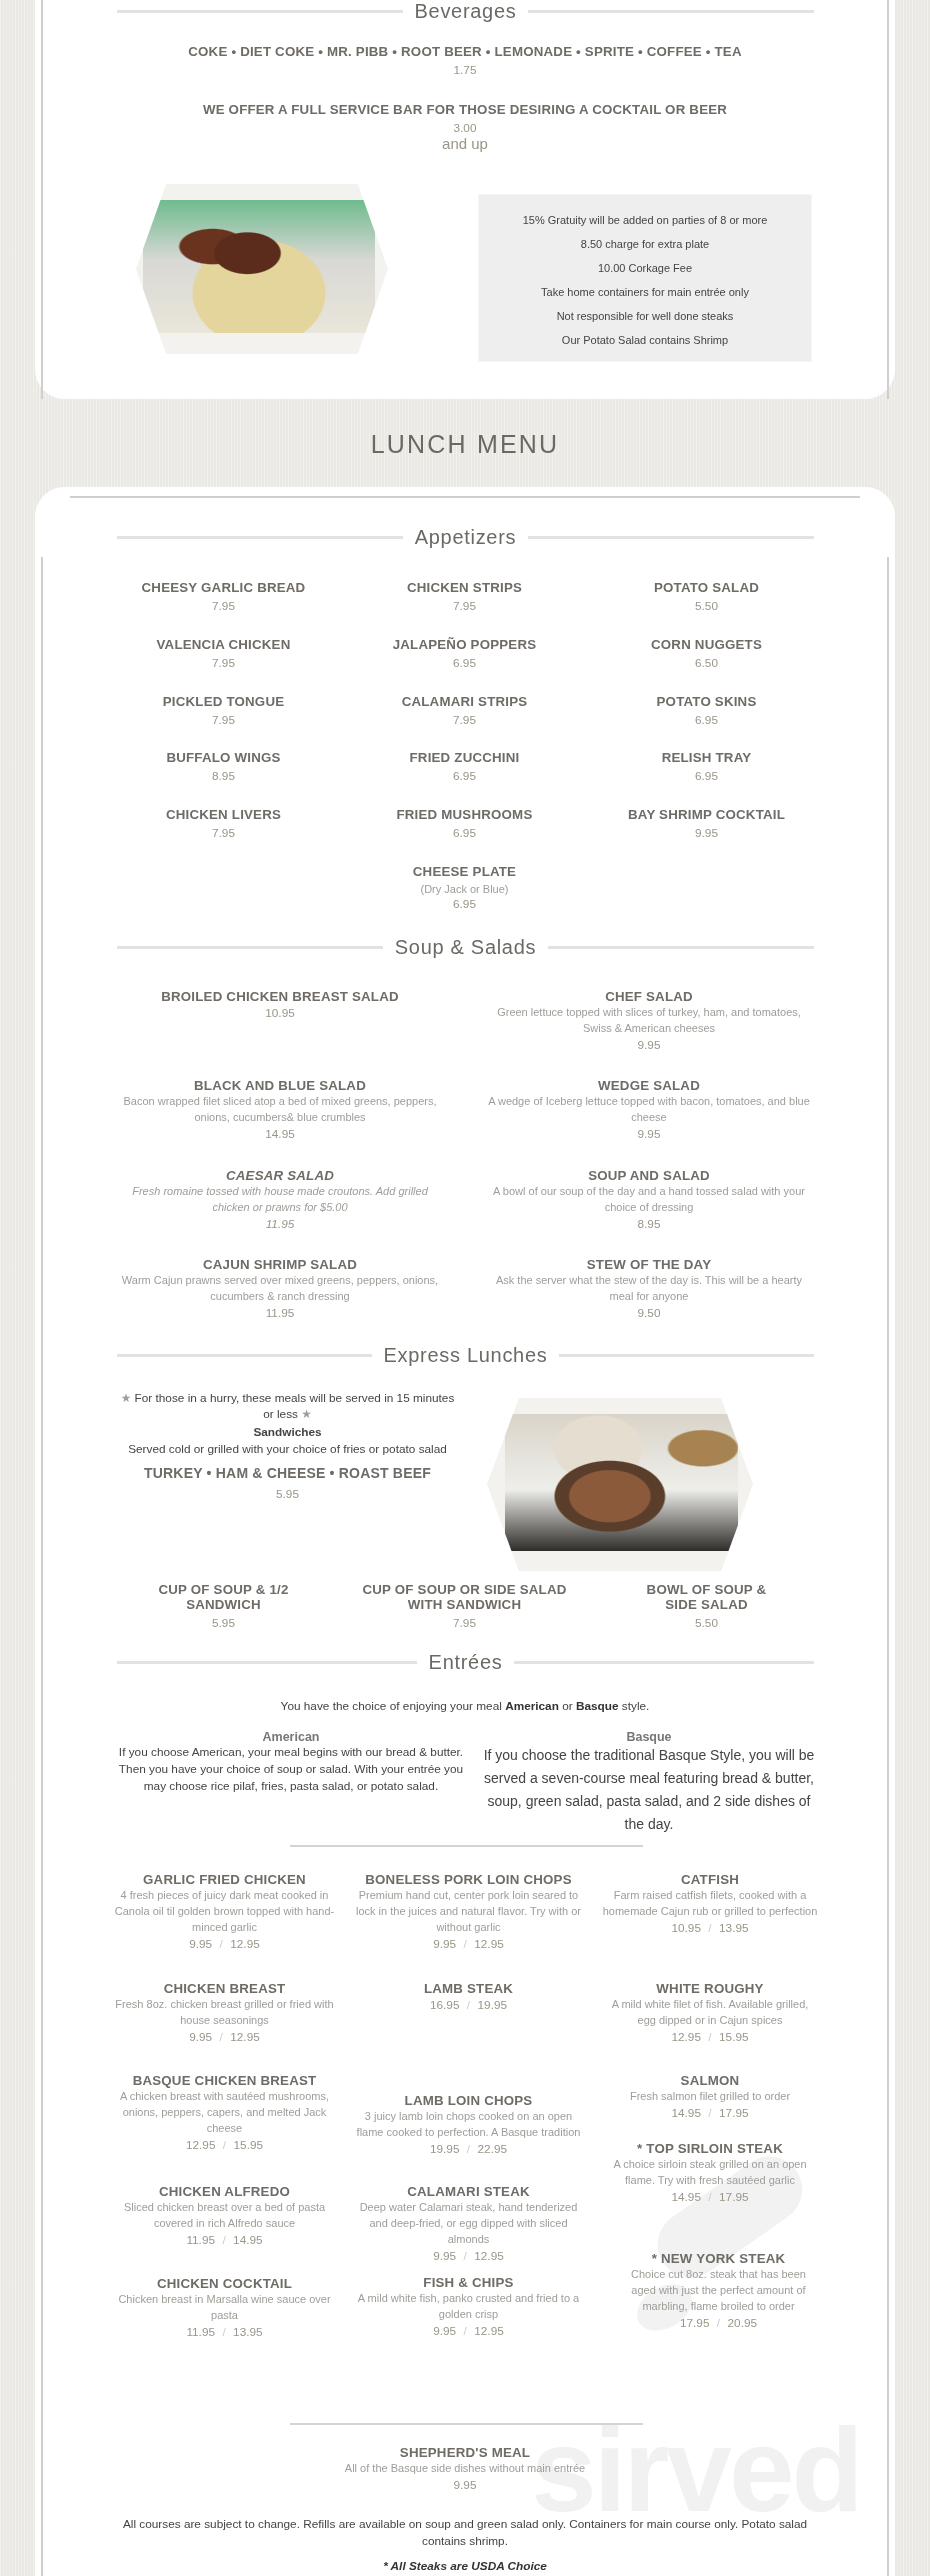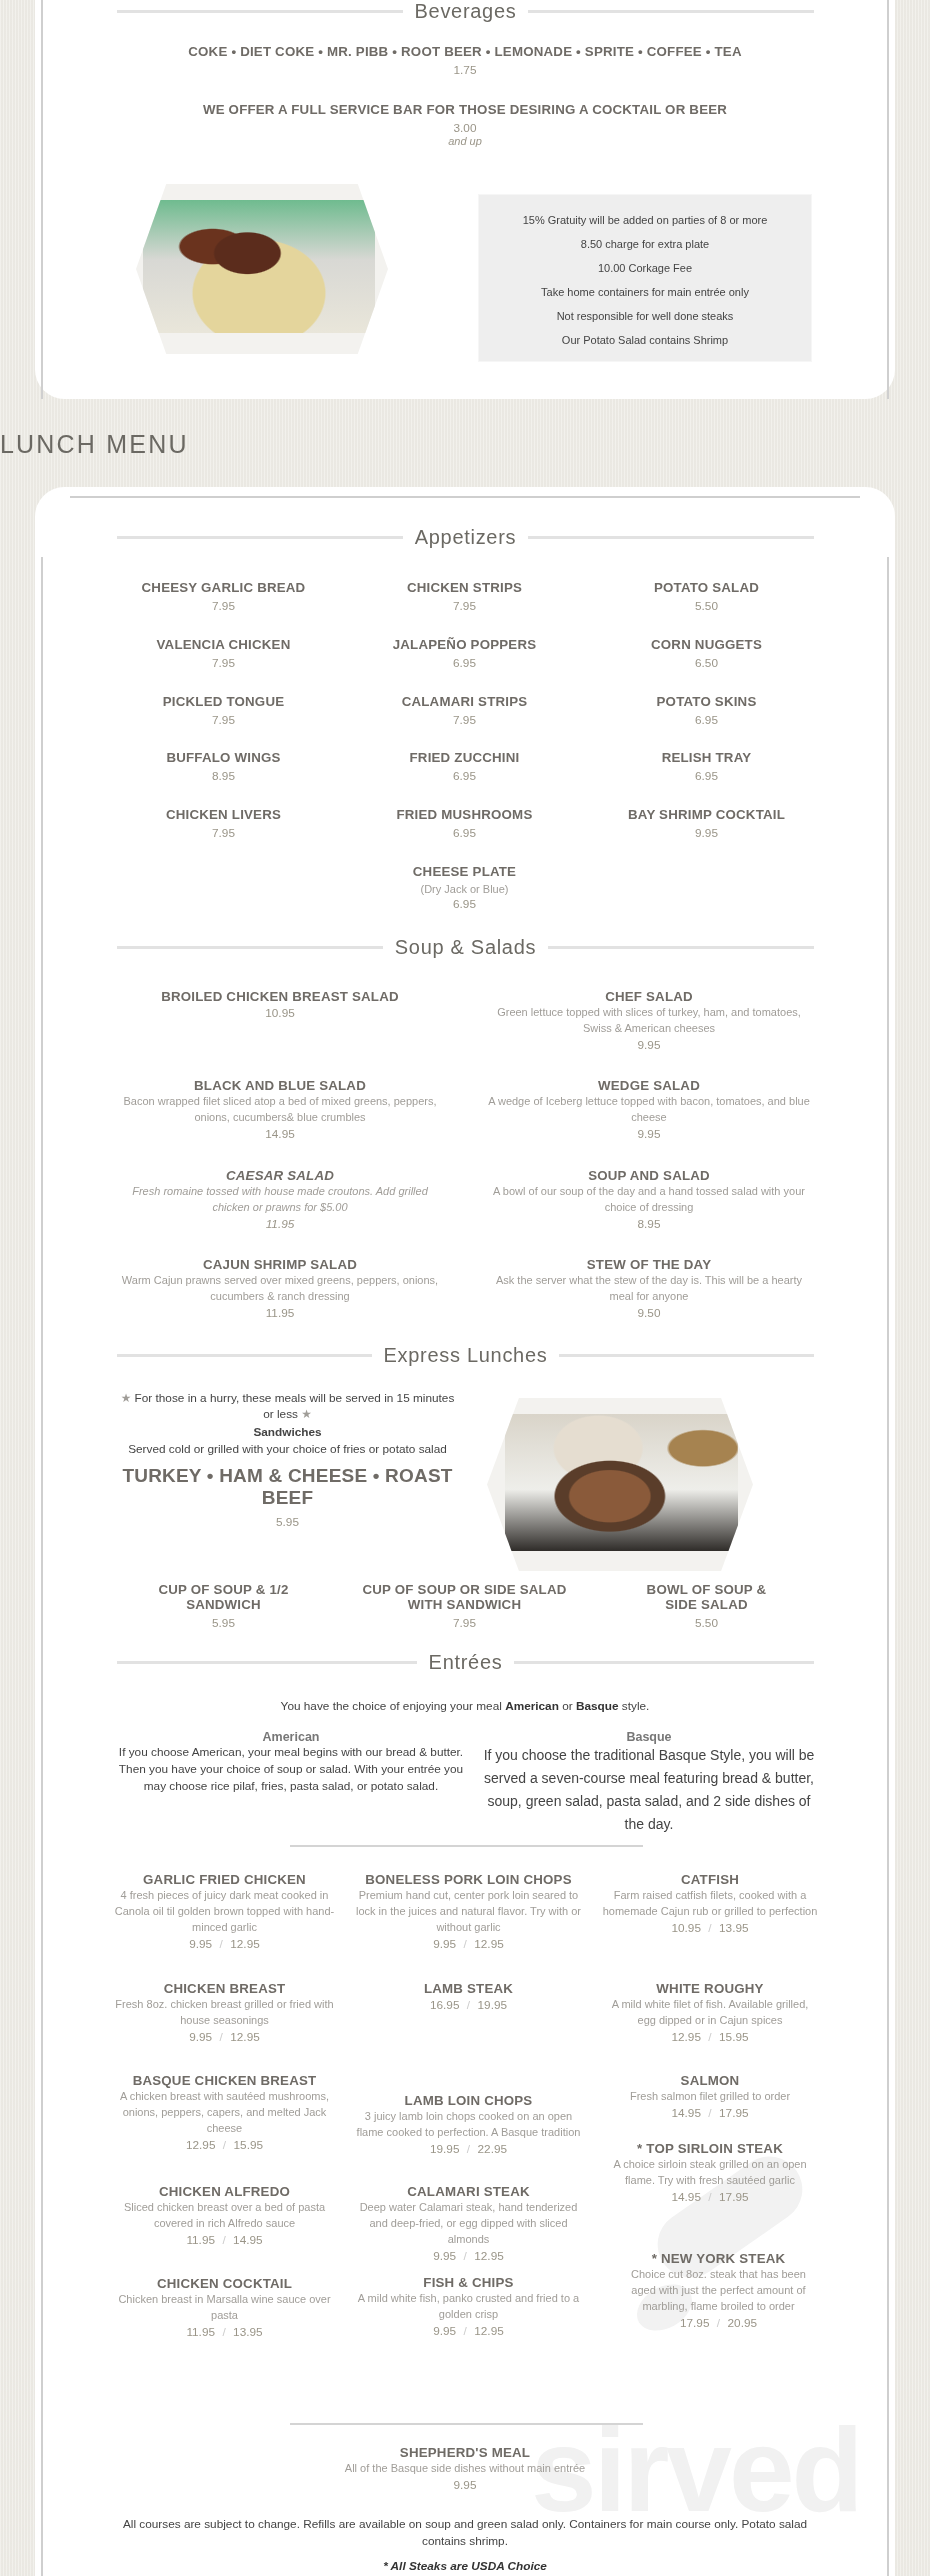--- a/index.html
+++ b/index.html
@@ -38,21 +38,21 @@
     font-size: 20px; color: #6b6963; letter-spacing: 0.7px;
   }
   .section-title .line { flex: 1; height: 2.2px; background: #e2e2e2; }
 
   .center { position: absolute; text-align: center; }
   .item-name { font-weight: bold; font-size: 13.3px; color: #6f6b66; letter-spacing: 0.2px; }
   .price { font-size: 11.8px; color: #9a9588; margin-top: 4.4px; }
   .desc { font-size: 11px; color: #a09d98; line-height: 16px; }
 
   .lunch-title {
-    position: absolute; top: 430px; left: 0; width: 930px; 
+    position: absolute; top: 430px; left: 0; width: 930px; text-align: center;
     font-size: 25px; letter-spacing: 2.2px; color: #6b6963;
   }
 
   .photo-wrap {
     position: absolute;
     background: #f3f2ef;
     clip-path: polygon(12% 0, 88% 0, 100% 50%, 88% 100%, 12% 100%, 0 50%);
   }
   .photo {
     position: absolute; border-radius: 5.9px;
@@ -96,21 +96,21 @@
   <span class="line"></span>
 </div>
 
 <div class="center" style="top:44px; left:0; width:930px;">
   <div class="item-name">COKE • DIET COKE • MR. PIBB • ROOT BEER • LEMONADE • SPRITE • COFFEE • TEA</div>
   <div class="price">1.75</div>
 </div>
 <div class="center" style="top:102px; left:0; width:930px;">
   <div class="item-name">WE OFFER A FULL SERVICE BAR FOR THOSE DESIRING A COCKTAIL OR BEER</div>
   <div class="price">3.00</div>
-  <div class="price" style="margin-top:0; font-size:11px;font-style:italic;">and up</div>
+  <div class="price" style="margin-top:0; font-size:15px;">and up</div>
 </div>
 
 <div class="photo-wrap" style="left:136px; top:184px; width:252px; height:170px;">
   <div class="photo" style="left:7.4px; top:16px; width:232px; height:133px;
        background: radial-gradient(ellipse at 45% 40%, #5b2c1c 0 18%, transparent 19%),
                    radial-gradient(ellipse at 30% 35%, #6a331e 0 14%, transparent 15%),
                    radial-gradient(ellipse at 50% 70%, #e4d59c 0 40%, transparent 41%),
                    linear-gradient(180deg, #6fbb8f 0%, #d8d8d4 45%, #e9e6da 100%);"></div>
 </div>
 
@@ -271,21 +271,21 @@
 </div>
 
 <div class="center" style="top:1390px; left:118px; width:339px;">
   <div style="font-size:11.8px; color:#444; line-height:16px;">
     <span style="color:#a09d98;">★</span>
     <span>For those in a hurry, these meals will be served in 15 minutes or less</span>
     <span style="color:#a09d98;">★</span>
   </div>
   <div style="font-size:11.8px; font-weight:bold; color:#444; margin-top:3px;">Sandwiches</div>
   <div style="font-size:11.8px; color:#444; line-height:16px; margin-top:1.5px;">Served cold or grilled with your choice of fries or potato salad</div>
-  <div class="item-name" style="margin-top:8.9px; font-size:19px;">TURKEY • HAM &amp; CHEESE • ROAST BEEF</div>
+  <div class="item-name" style="margin-top:8.9px; font-size:14px;">TURKEY • HAM &amp; CHEESE • ROAST BEEF</div>
   <div class="price" style="margin-top:5.9px;">5.95</div>
 </div>
 
 <div class="photo-wrap" style="left:487px; top:1398px; width:266px; height:173px;">
   <div class="photo" style="left:18.4px; top:16px; width:233px; height:137px;
        background: radial-gradient(ellipse at 45% 60%, #8a5a3a 0 22%, #5a3d2a 23% 30%, transparent 31%),
                    radial-gradient(ellipse at 40% 25%, #e5ddd0 0 22%, transparent 23%),
                    radial-gradient(ellipse at 85% 25%, #a68350 0 12%, transparent 13%),
                    linear-gradient(180deg, #d9d4c9 0%, #eeeeea 55%, #2f2c29 100%);"></div>
 </div>

